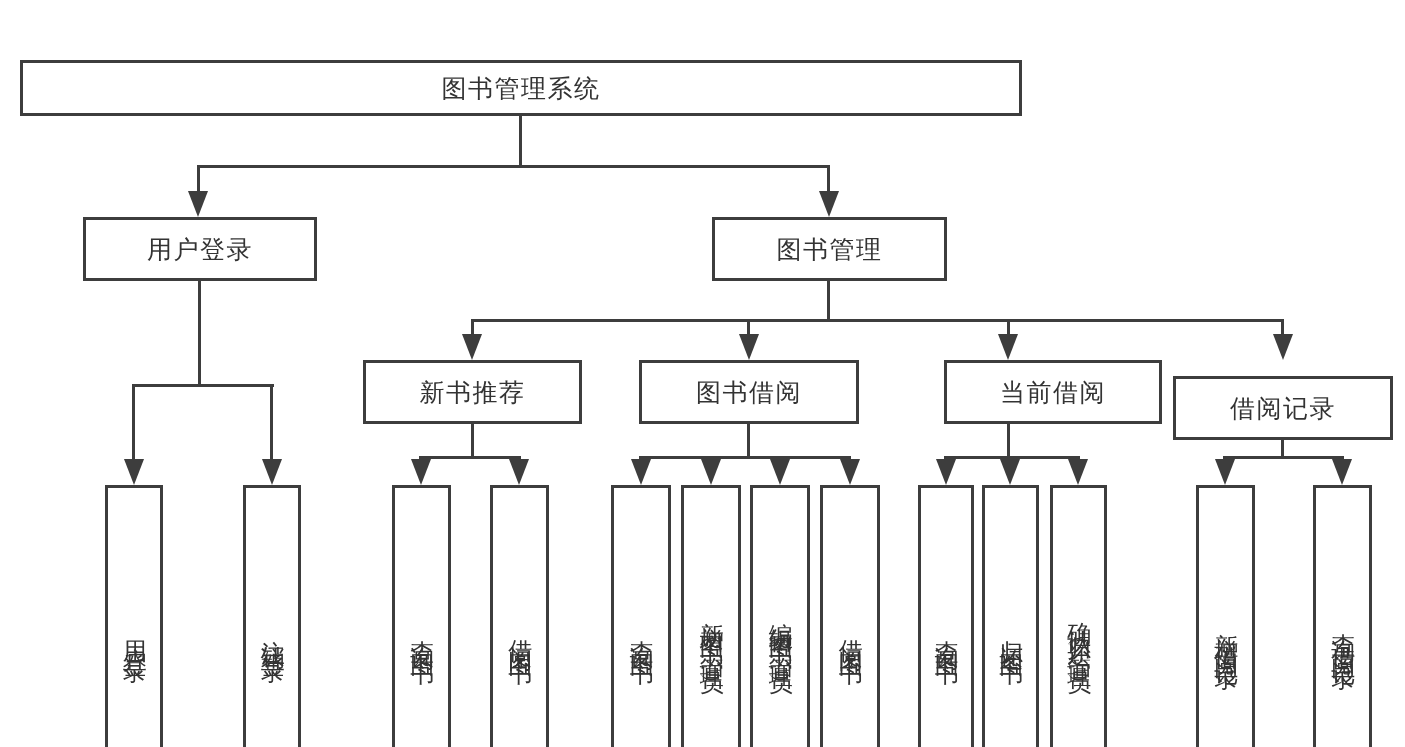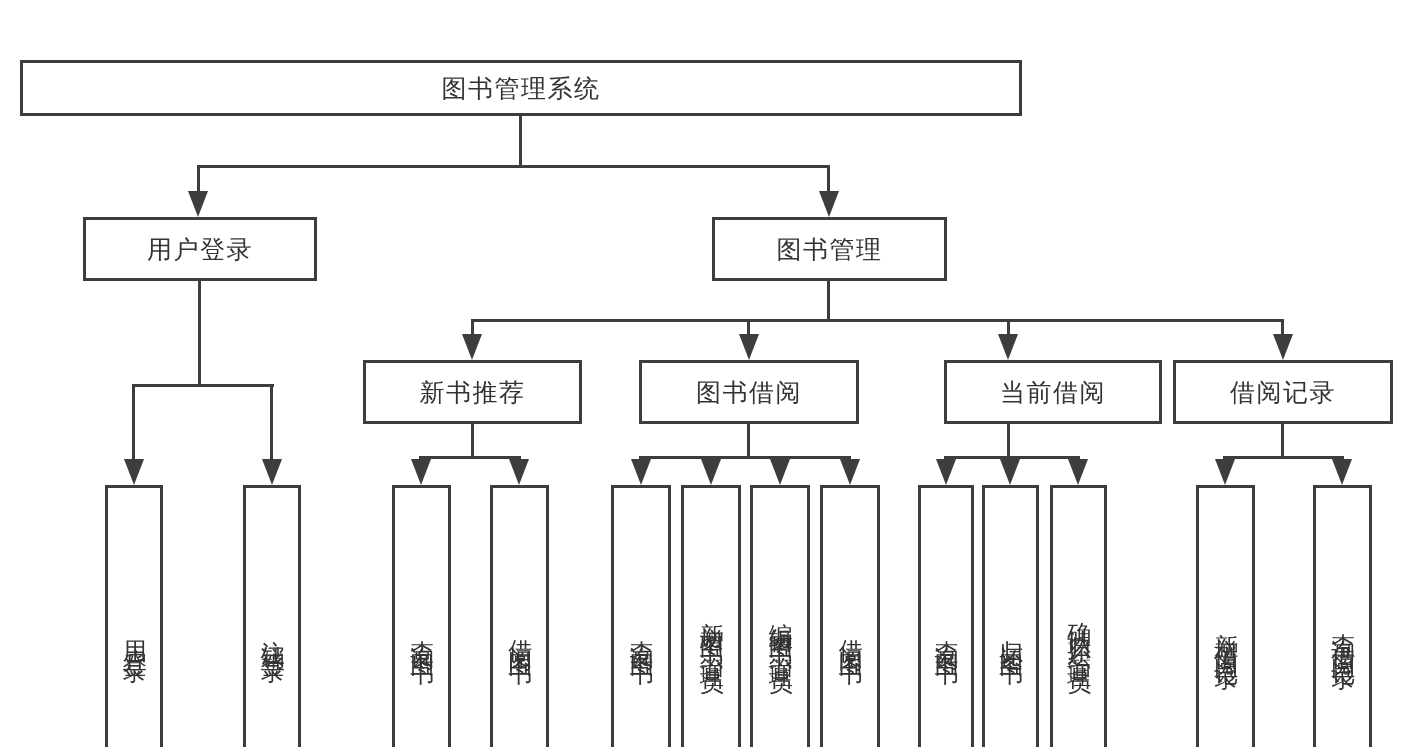--- a/index.html
+++ b/index.html
@@ -105,21 +105,21 @@
 
   <div class="box hbox" style="left:712px;top:169px;width:235px;height:64px;">
     <span>图书管理</span>
   </div>
   <div class="box hbox" style="left:639px;top:312px;width:220px;height:64px;text-align:center;">
     <span>图书借阅</span>
   </div>
   <div class="box hbox" style="left:944px;top:312px;width:218px;height:64px;">
     <span>当前借阅</span>
   </div>
-  <div class="box hbox" style="left:1173px;top:312px;width:220px;height:64px;text-align:right;">
+  <div class="box hbox" style="left:1173px;top:328px;width:220px;height:64px;text-align:right;">
     <span>借阅记录</span>
   </div>
 
   <div class="box vbox" style="left:105px;top:437px;width:58px;height:299px;">
     <span>用户登录</span>
   </div>
   <div class="box vbox" style="left:243px;top:437px;width:58px;height:299px;">
     <span>注销登录</span>
   </div>
 

